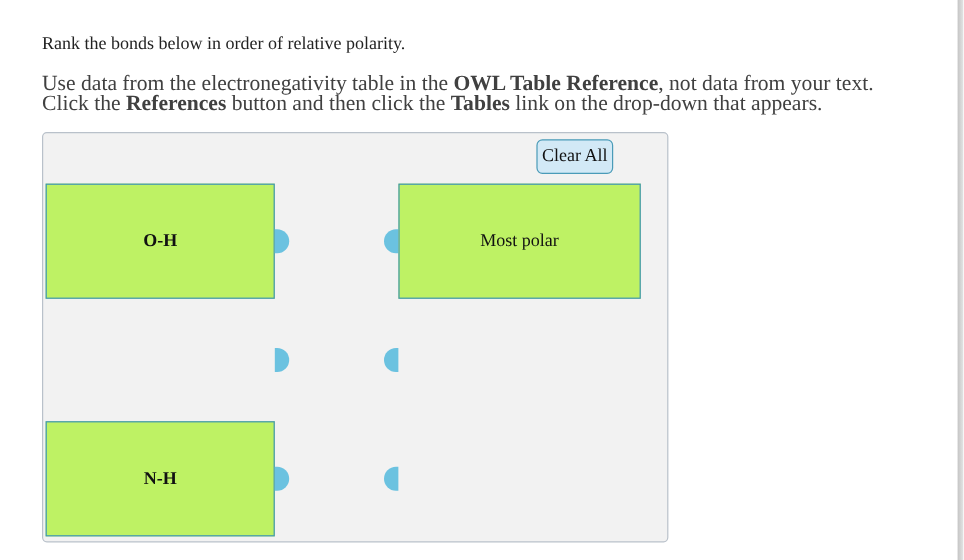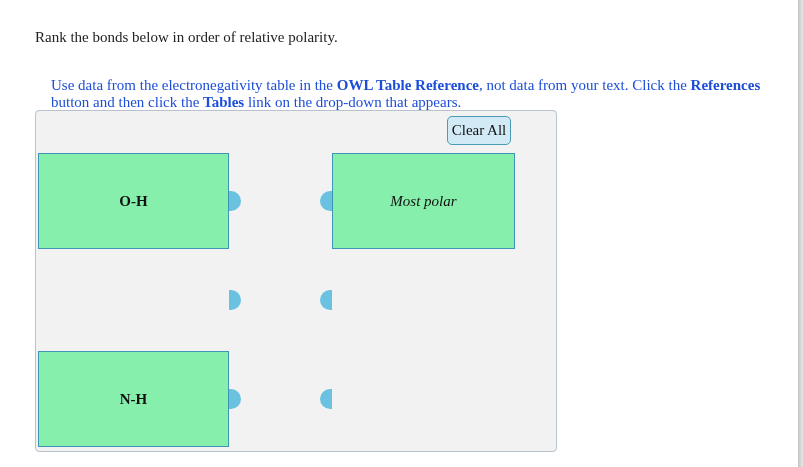--- a/index.html
+++ b/index.html
@@ -31,24 +31,24 @@
     font-size: 15px;
     color: #222222;
     margin: 0;
     text-align: right;
   }
   .instructions {
     position: absolute;
     left: 35px;
     top: 61px;
     width: 730px;
-    font-size: 15px;
+    font-size: 18px;
     line-height: 17px;
-    color: #1d4ed8;
-    margin: 16px;
+    color: #404040;
+    margin: 0;
   }
   .instructions b { font-weight: bold; }
 
   .panel {
     position: absolute;
     left: 35px;
     top: 110px;
     width: 480px;
     height: 340px;
     background: #f2f2f2;
@@ -68,39 +68,38 @@
     border-radius: 5px;
     font-family: "Liberation Serif", "DejaVu Serif", serif;
     font-size: 15px;
     color: #111111;
     padding: 0;
     cursor: pointer;
   }
   .box {
     position: absolute;
     box-sizing: border-box;
-    background: #86efac;
+    background: #bef264;
     border: 1px solid #3f95b6;
     display: flex;
     align-items: center;
     justify-content: center;
     font-size: 15px;
     color: #111111;
   }
   .box.left {
     left: 2px;
     width: 191px;
     height: 96px;
     font-weight: bold;
   }
   .box.right {
     left: 296px;
-    width: 183px;
+    width: 202px;
     height: 96px;
-    font-style: italic;
   }
   .tab {
     position: absolute;
     width: 12px;
     height: 20px;
     background: #6bc2e0;
   }
   .tab.out {
     left: 193px;
     border-radius: 0 10px 10px 0;

